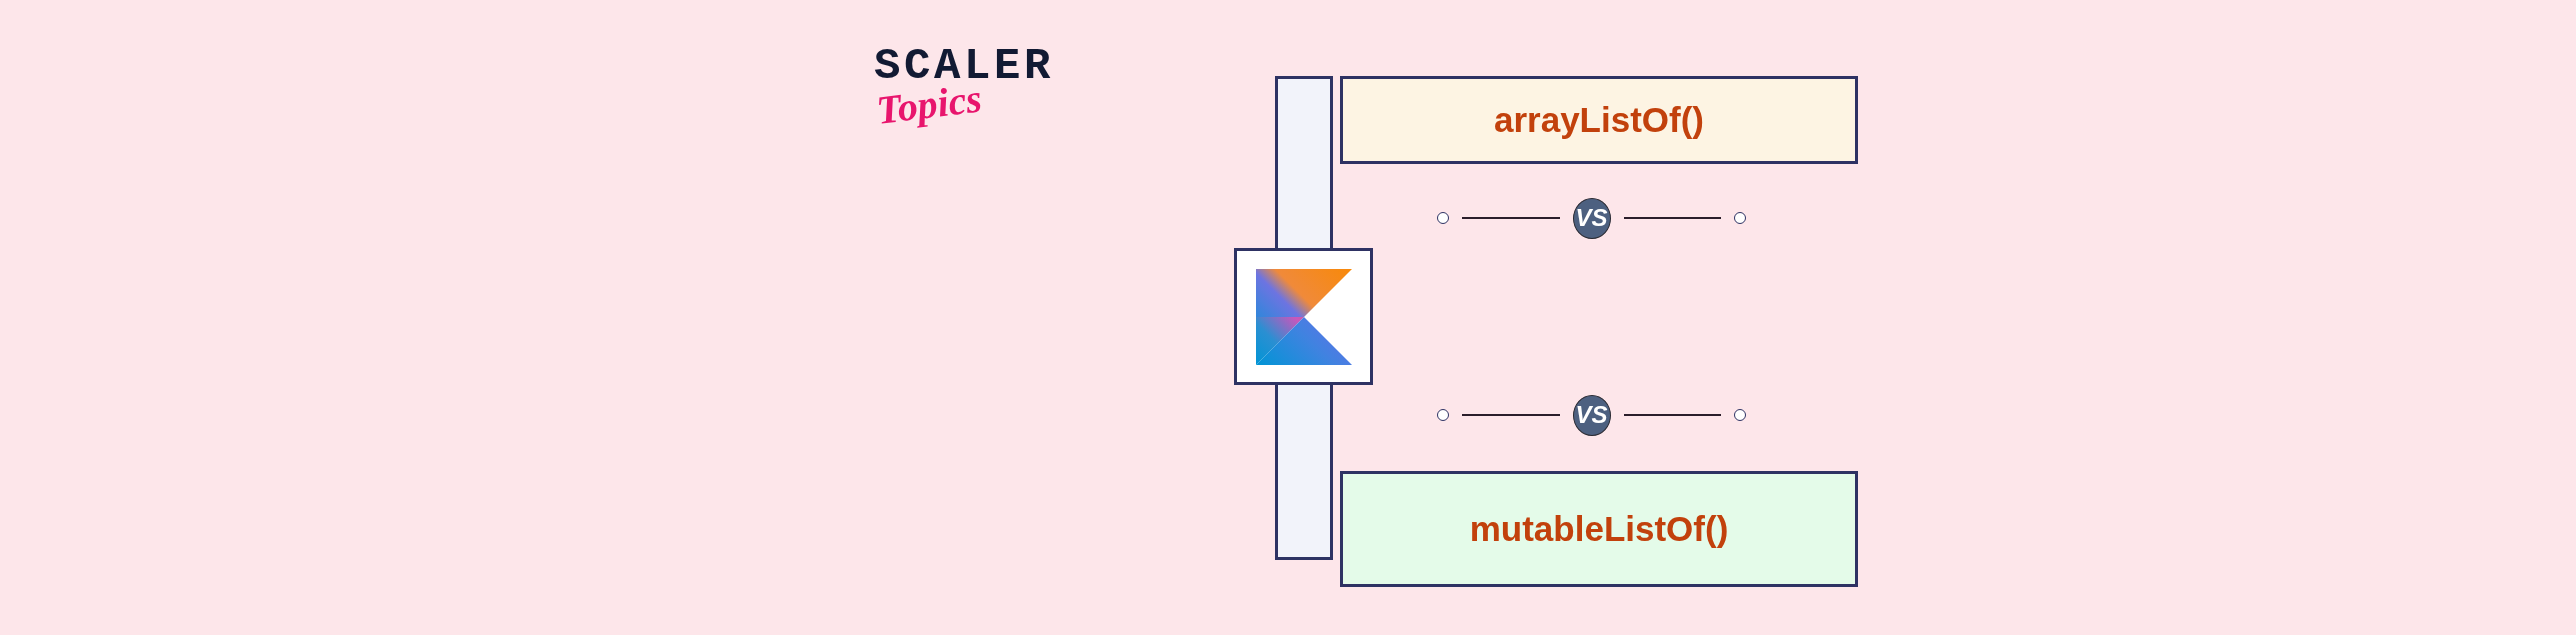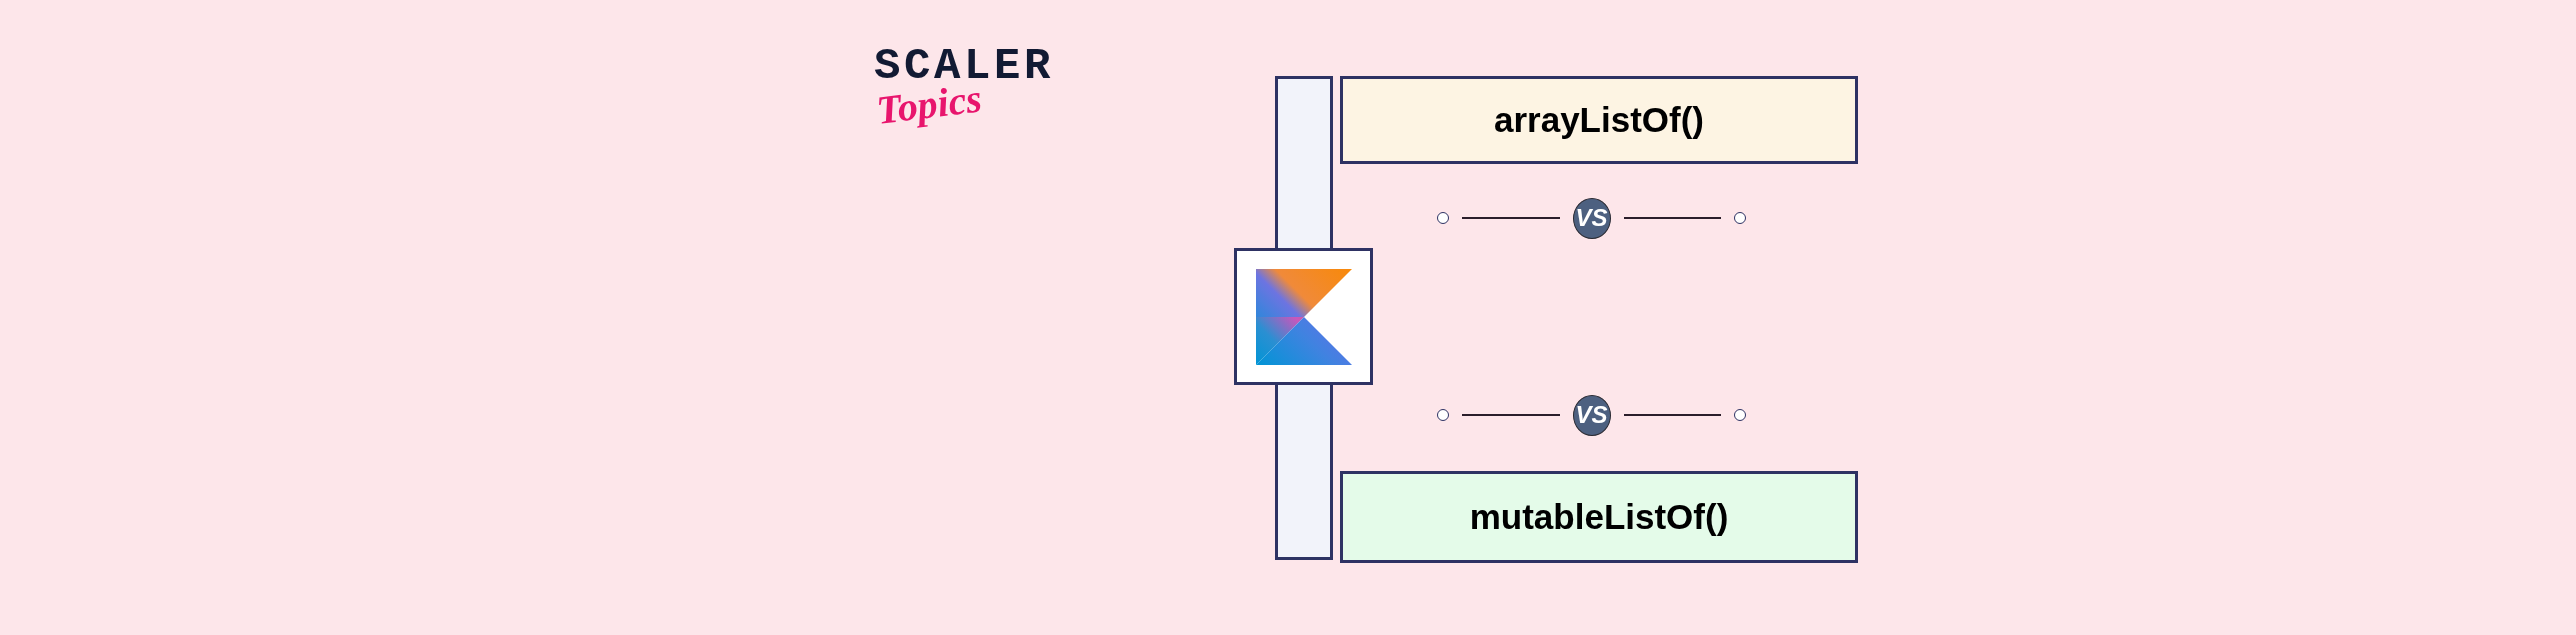--- a/index.html
+++ b/index.html
@@ -97,37 +97,37 @@
     border: 3.6px solid #2e3263;
     box-sizing: border-box;
     display: flex;
     align-items: center;
     justify-content: center;
   }
   .concept-label {
     font-family: "Liberation Sans", sans-serif;
     font-weight: bold;
     font-size: 35px;
-    color: #000000;
+    color: #c2410c;
     letter-spacing: 0px;
     white-space: nowrap;
   }
   #box-arraylistof {
     top: 76px;
     height: 88px;
     background: #fdf4e3;
   }
   #box-listof {
     top: 273px;
     height: 89px;
     background: #e3f0fd;
   }
   #box-mutablelistof {
     top: 471px;
-    height: 92px;
+    height: 116px;
     background: #e4fbe9;
   }
 
   
   .vs-connector {
     position: absolute;
     left: 1437px;
     width: 309px;
     height: 46px;
     display: flex;

